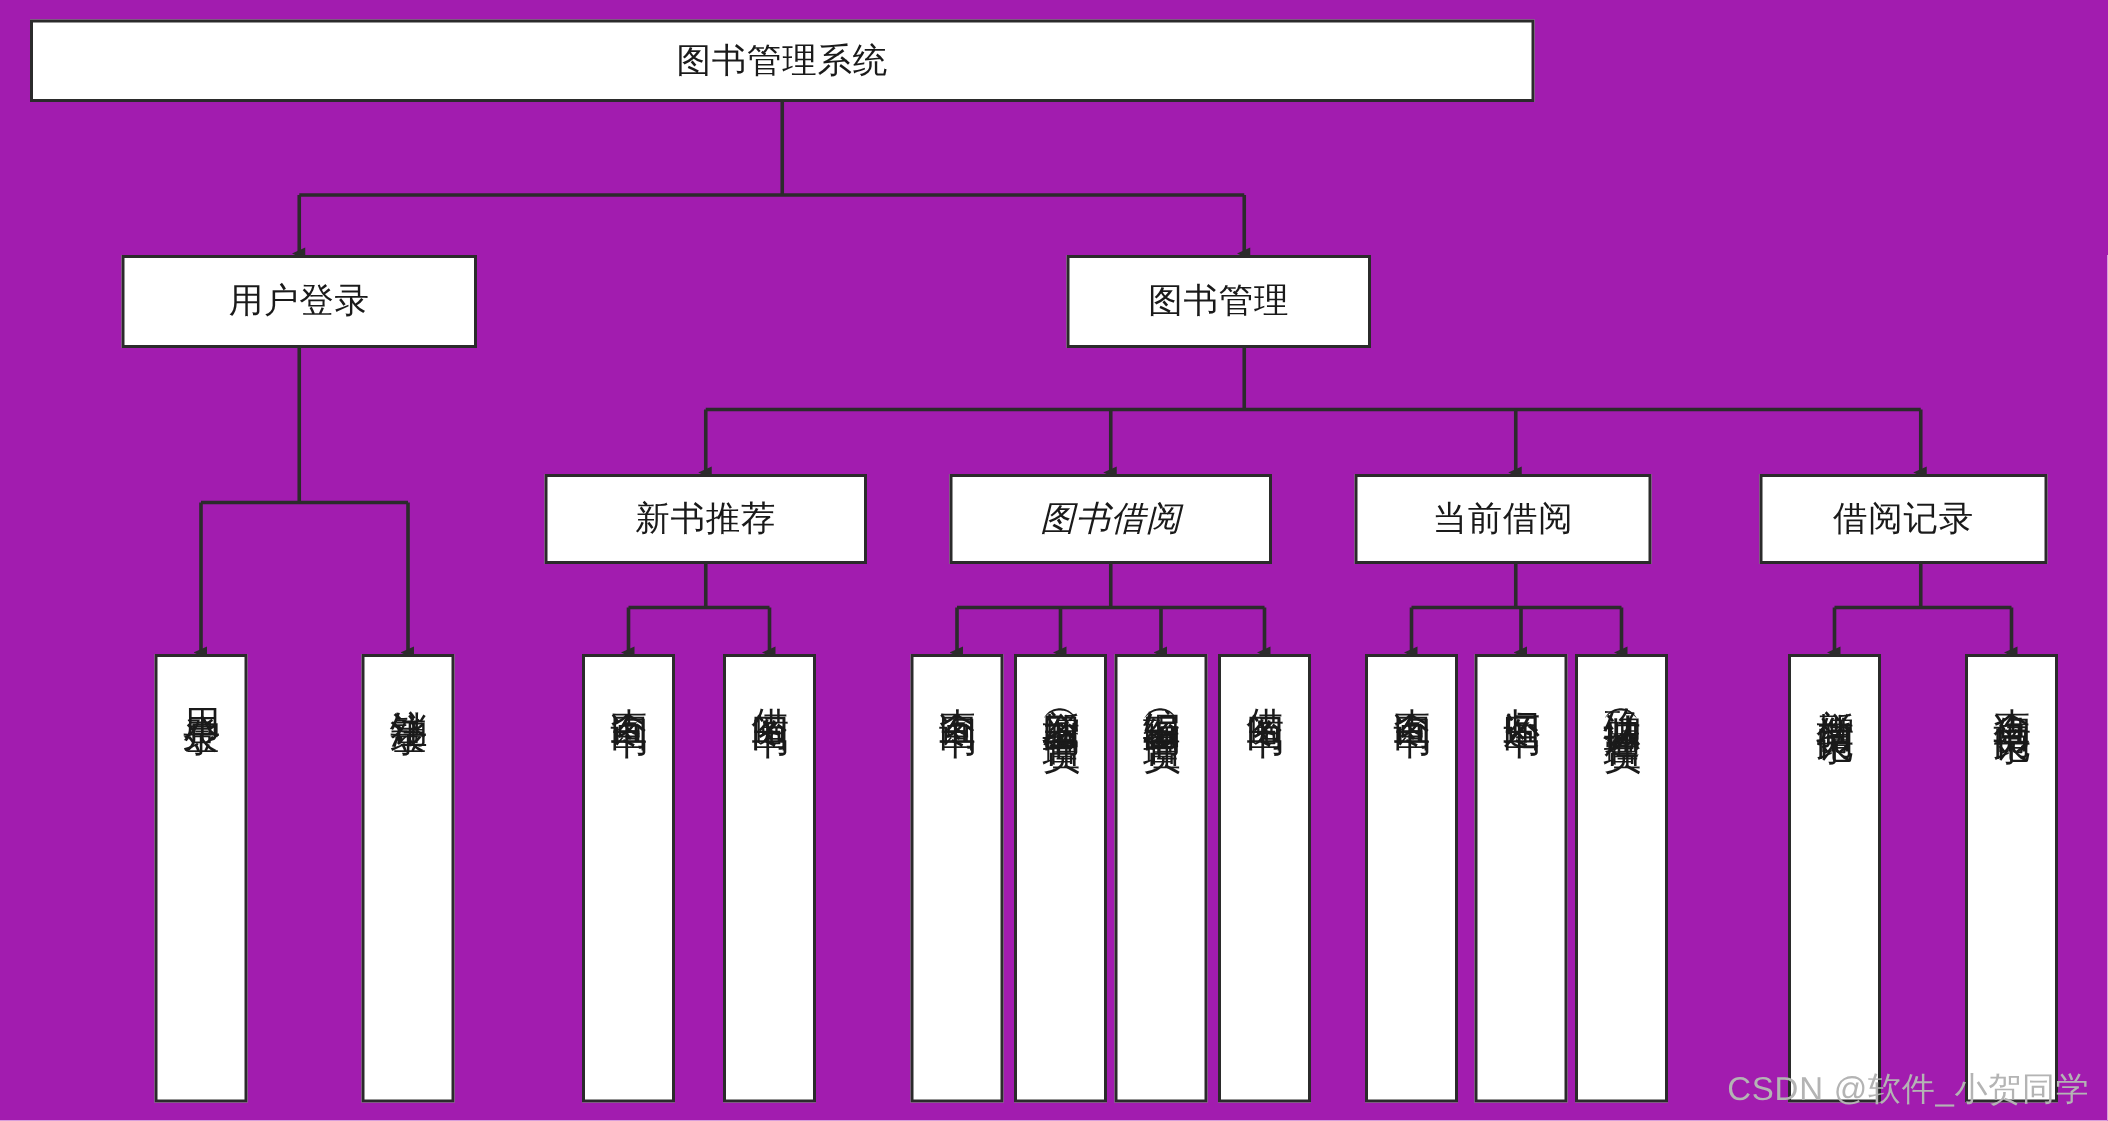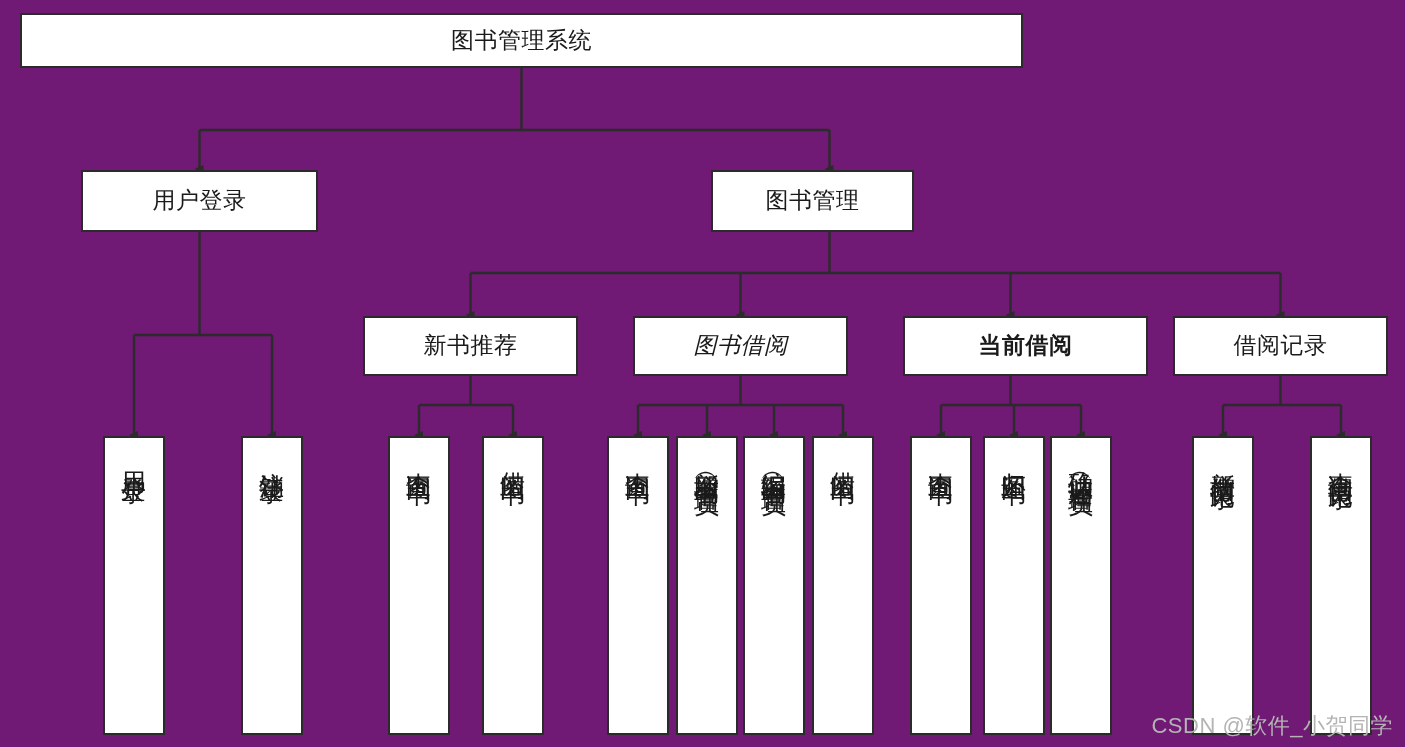--- a/index.html
+++ b/index.html
@@ -8,21 +8,21 @@
     padding: 0;
     background: #ffffff;
   }
   body {
     font-family: "Liberation Sans", "DejaVu Sans", sans-serif;
   }
   #diagram-canvas {
     position: relative;
     width: 1405px;
     height: 747px;
-    background: #701a75;
+    background: #a21caf;
     overflow: hidden;
   }
   #edge-layer {
     position: absolute;
     left: 0;
     top: 0;
     width: 1405px;
     height: 747px;
     pointer-events: none;
   }
@@ -141,24 +141,24 @@
       </div>
       <div class="node horizontal" style="left: 711px; top: 170px; width: 203px; height: 62px;">
         <span class="node-label">图书管理</span>
       </div>
       <div class="node horizontal" style="left: 363px; top: 316px; width: 215px; height: 60px;">
         <span class="node-label">新书推荐</span>
       </div>
       <div class="node horizontal" style="left: 633px; top: 316px; width: 215px; height: 60px; font-style: italic;">
         <span class="node-label">图书借阅</span>
       </div>
-      <div class="node horizontal" style="left: 903px; top: 316px; width: 245px; height: 60px; font-weight: bold;">
+      <div class="node horizontal" style="left: 903px; top: 316px; width: 198px; height: 60px;">
         <span class="node-label">当前借阅</span>
       </div>
-      <div class="node horizontal" style="left: 1173px; top: 316px; width: 215px; height: 60px;">
+      <div class="node horizontal" style="left: 1173px; top: 316px; width: 192px; height: 60px;">
         <span class="node-label">借阅记录</span>
       </div>
       <div class="node vertical" style="left: 103px; top: 436px; width: 62px; height: 299px;">
         <span class="node-label">用户登录</span>
       </div>
       <div class="node vertical" style="left: 241px; top: 436px; width: 62px; height: 299px;">
         <span class="node-label">注销登录</span>
       </div>
       <div class="node vertical" style="left: 388px; top: 436px; width: 62px; height: 299px;">
         <span class="node-label">查询图书</span>

